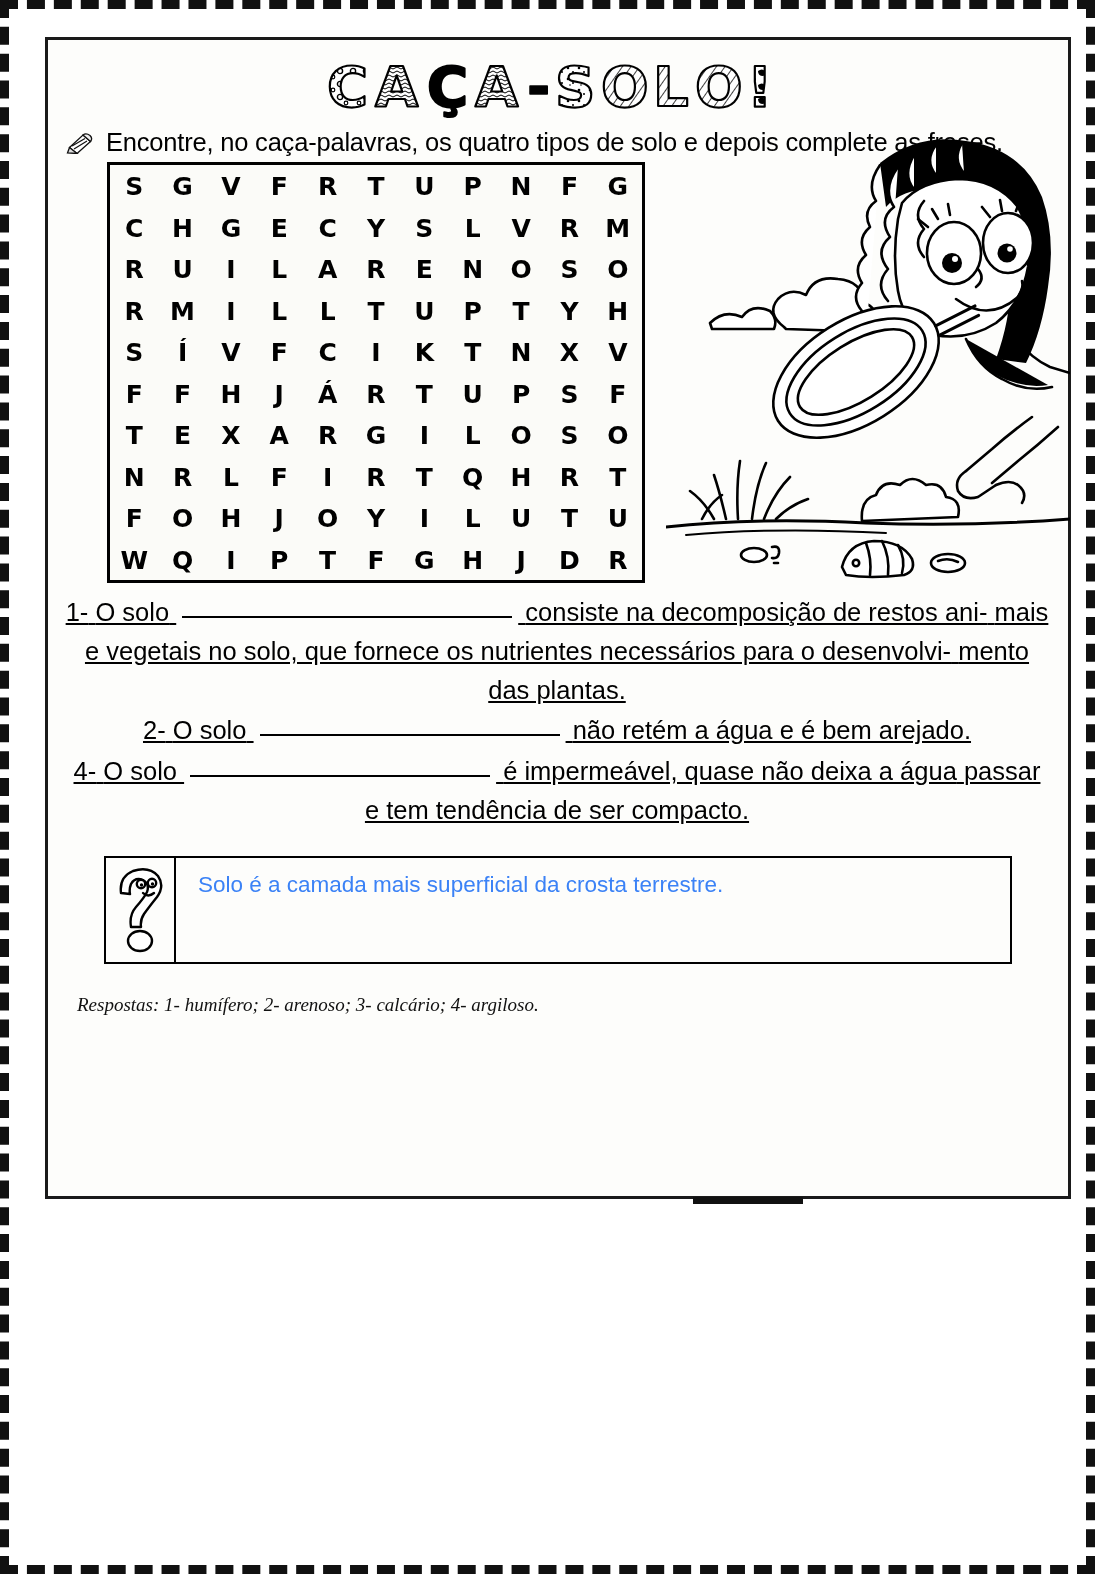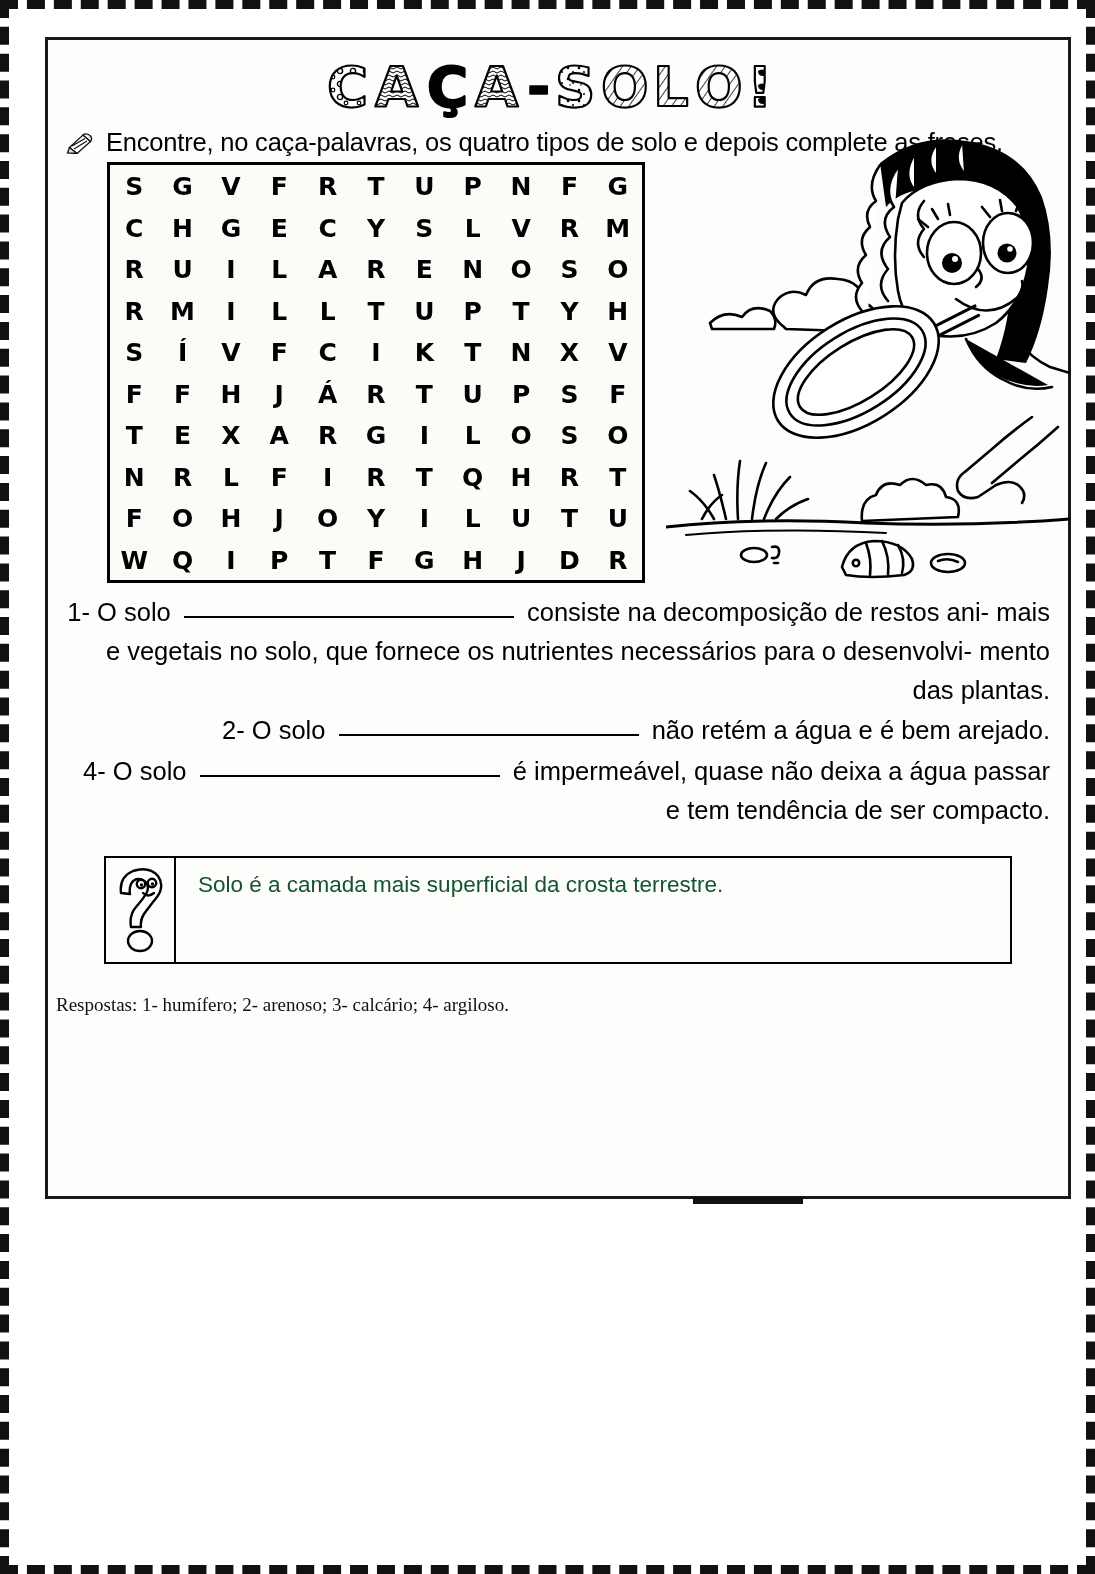--- a/index.html
+++ b/index.html
@@ -113,21 +113,22 @@
 
   
   #questions {
     padding: 6px 18px 0 16px;
     font-size: 25.5px;
     line-height: 1.52;
     color: #000;
   }
   .q {
     margin: 0 0 2px 0;
-    text-align: right;
+    text-align: center;
+    text-decoration: underline;
   }
   .blank-line {
     display: inline-block;
     border-bottom: 2.4px solid #000;
     vertical-align: 3px;
     margin: 0 6px;
   }
   .bl-1 { width: 330px; }
   .bl-2 { width: 300px; }
   .bl-3 { width: 330px; }
@@ -146,29 +147,30 @@
     border-right: 2.5px solid #000;
     display: flex;
     align-items: center;
     justify-content: center;
   }
   #info-text {
     flex: 1 1 auto;
     padding: 12px 0 0 22px;
     font-size: 22.5px;
     line-height: 1.33;
-    color: #14532d;
+    color: #3b82f6;
   }
   #info-text div { white-space: nowrap; }
 
   
   #answers {
     margin-top: 30px;
-    padding-left: 8px;
+    padding-left: 29px;
     font-family: "Liberation Serif", serif;
+    font-style: italic;
     font-size: 19px;
     color: #111;
   }
 
   
   #bottom-tick {
     position: absolute;
     left: 684px;
     top: 1188px;
     width: 110px;

